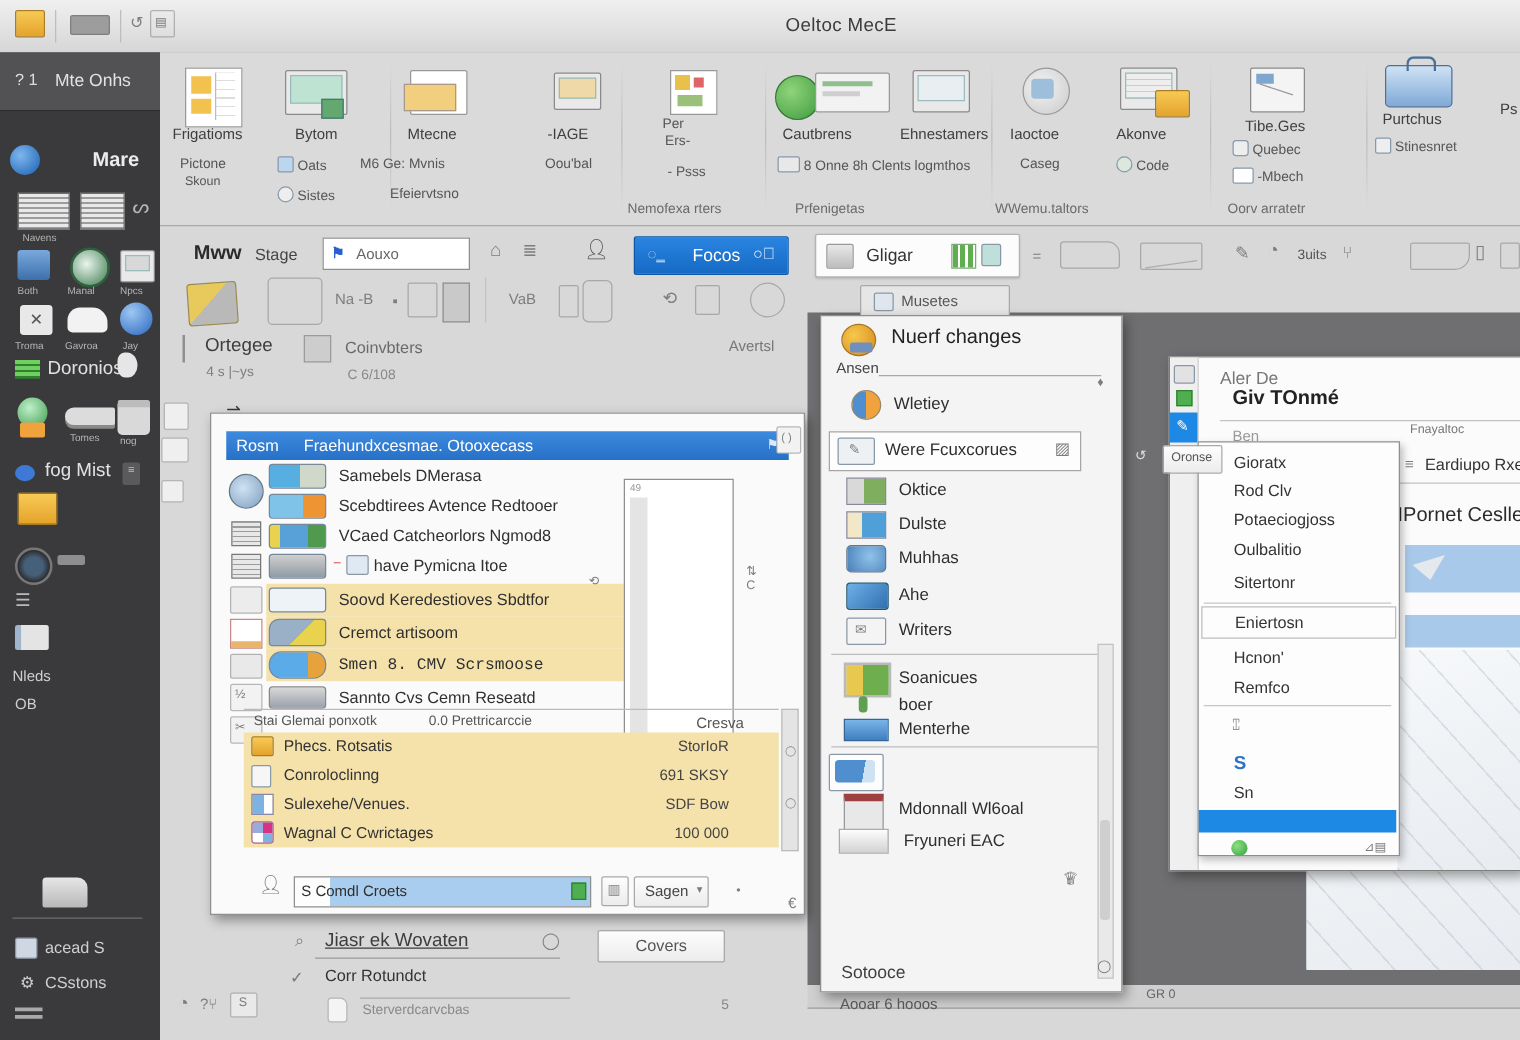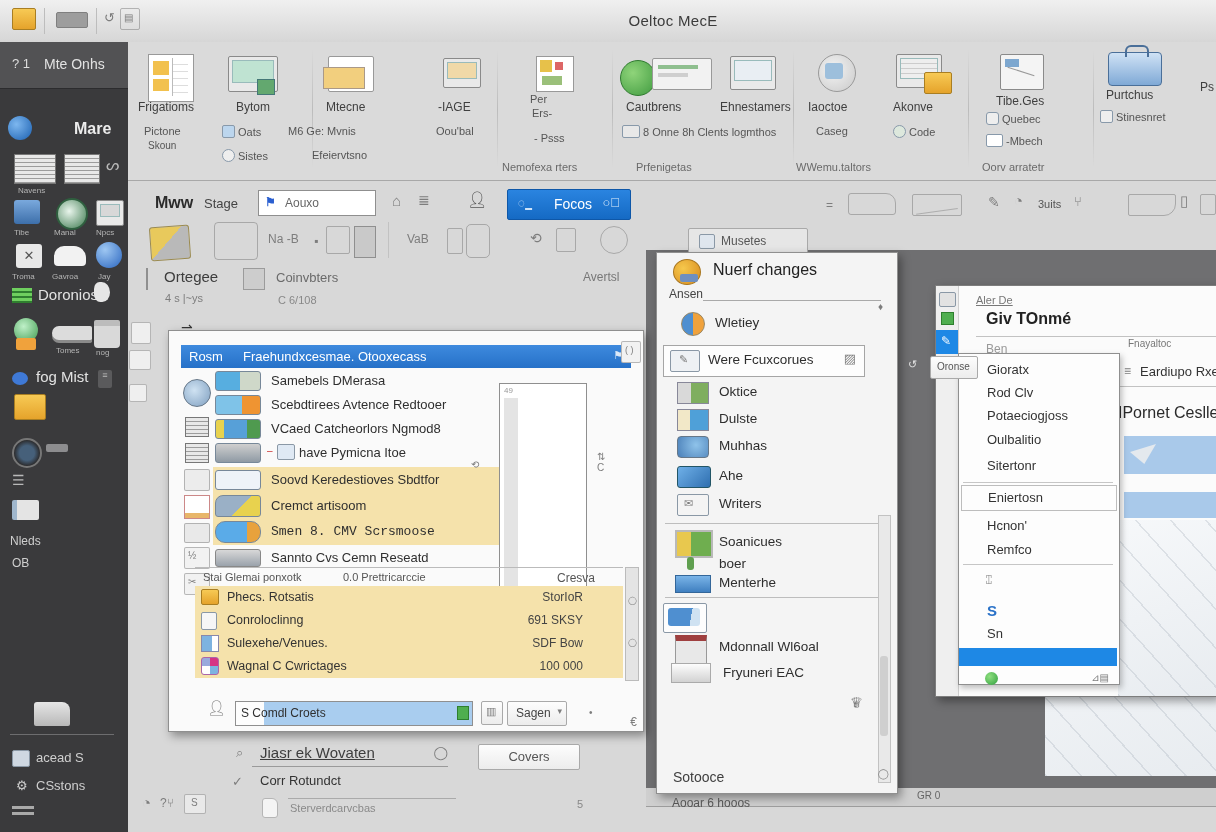--- a/index.html
+++ b/index.html
@@ -179,21 +179,21 @@
     <div class="abs lines" style="left:14px;top:112px;width:40px;height:28px;"></div>
     <div class="abs lines" style="left:64px;top:112px;width:34px;height:28px;"></div>
     <span class="abs glyph" style="left:106px;top:114px;color:#b9b9b9;font-size:15px;">ᔕ</span>
     <span class="abs sb-label" style="left:18px;top:144px;">Navens</span>
 
     <div class="abs" style="left:14px;top:158px;width:26px;height:24px;background:linear-gradient(#7aa9dd,#3d6faa);border-radius:3px;"></div>
     <div class="abs ball" style="left:56px;top:156px;width:28px;height:28px;background:radial-gradient(circle at 40% 40%,#e9f5ec,#3d7a4f);border:2px solid #2f5f3f;"></div>
     <div class="abs mon" style="left:96px;top:158px;width:26px;height:24px;">
         <div class="scr" style="background:#d8d8d8;"></div>
       </div>
-    <span class="abs sb-label" style="left:14px;top:186px;">Tibe</span>
+    <span class="abs sb-label" style="left:14px;top:186px;">Both</span>
     <span class="abs sb-label" style="left:54px;top:186px;">Manal</span>
     <span class="abs sb-label" style="left:96px;top:186px;">Npcs</span>
 
     <div class="abs" style="left:16px;top:202px;width:26px;height:24px;background:#e8e8e8;border-radius:3px;color:#555;font-size:13px;text-align:center;line-height:24px;">✕</div>
     <div class="abs" style="left:54px;top:204px;width:32px;height:20px;background:#f2f2f2;border-radius:10px 12px 4px 4px;"></div>
     <div class="abs ball" style="left:96px;top:200px;width:26px;height:26px;background:radial-gradient(circle at 35% 30%,#9ec7f2,#2a66c0);"></div>
     <span class="abs sb-label" style="left:12px;top:230px;">Troma</span>
     <span class="abs sb-label" style="left:52px;top:230px;">Gavroa</span>
     <span class="abs sb-label" style="left:98px;top:230px;">Jay</span>
 
@@ -242,20 +242,26 @@
   <span class="abs glyph" style="left:392px;top:192px;font-size:15px;">⌂</span>
   <span class="abs glyph" style="left:418px;top:192px;font-size:14px;">≣</span>
   <span class="abs" style="left:467px;top:190px;font-size:16px;color:#555;">👤︎</span>
 
   <div class="abs" style="left:507px;top:189px;width:122px;height:29px;background:linear-gradient(#2a84e0,#156ac4);border:1px solid #0e57a8;border-radius:2px;">
     <span class="abs" style="left:10px;top:6px;color:#cfe3f8;font-size:12px;">◌‗</span>
     <span class="abs" style="left:46px;top:6px;color:#fff;font-size:14px;">Focos</span>
     <span class="abs" style="right:10px;top:5px;color:#dcebfa;font-size:13px;">○⃘</span>
   </div>
 
+  <div class="abs" style="left:652px;top:187px;width:162px;height:33px;background:#fcfcfc;border:1px solid #b3b3b3;border-radius:2px;box-shadow:0 1px 2px rgba(0,0,0,.15);">
+    <div class="abs" style="left:8px;top:7px;width:20px;height:18px;background:linear-gradient(#e8e8e8,#bdbdbd);border:1px solid #999;border-radius:2px;"></div>
+    <span class="abs" style="left:40px;top:8px;font-size:14px;color:#333;">Gligar</span>
+    <div class="abs" style="left:108px;top:7px;width:18px;height:18px;background:repeating-linear-gradient(90deg,#5fae4f 0 4px,#fff 4px 6px);border:1px solid #7a7;"></div>
+    <div class="abs chip" style="left:132px;top:7px;width:14px;height:16px;background:#bfe0da;"></div>
+  </div>
 
   <span class="abs glyph" style="left:826px;top:198px;font-size:12px;">=</span>
   <div class="abs ghost" style="left:848px;top:193px;width:46px;height:20px;border-radius:3px 10px 3px 3px;"></div>
   <div class="abs ghost" style="left:912px;top:194px;width:48px;height:20px;">
       <div style="position:absolute;left:2px;top:2px;width:42px;height:14px;border-bottom:1px solid rgba(110,110,110,.4);transform:rotate(-8deg);"></div>
     </div>
   <span class="abs glyph" style="left:988px;top:194px;font-size:14px;">✎</span>
   <span class="abs glyph" style="left:1014px;top:192px;font-size:15px;">◔</span>
   <span class="abs" style="left:1038px;top:198px;font-size:11px;color:#555;">3uits</span>
   <span class="abs glyph" style="left:1074px;top:194px;font-size:13px;">⑂</span>
@@ -521,21 +527,21 @@
 
   <div class="abs panel" style="left:935px;top:285px;width:281px;height:410px;background:#fbfbfb;border-color:#7d7d7d;">
 
     <div class="abs" style="left:0;top:0;width:22px;height:410px;background:#efefef;border-right:1px solid #cfcfcf;"></div>
     <div class="abs chip" style="left:3px;top:6px;width:15px;height:13px;background:#e2e2e2;"></div>
     <div class="abs" style="left:5px;top:26px;width:11px;height:11px;background:#4fae4f;border:1px solid #2e7f2e;"></div>
     <div class="abs" style="left:0;top:44px;width:22px;height:24px;background:#1e88e5;">
       <span style="position:absolute;left:5px;top:4px;color:#fff;font-size:12px;">✎</span>
       </div>
 
-    <span class="abs" style="left:40px;top:8px;font-size:11px;color:#777;text-decoration:underline;">Aler De</span>
+    <span class="abs" style="left:40px;top:8px;font-size:14px;color:#777;">Aler De</span>
     <span class="abs" style="left:50px;top:24px;font-size:16px;font-weight:bold;color:#222;">Giv TOnmé</span>
     <div class="abs" style="left:40px;top:50px;width:240px;height:1px;background:#c2c2c2;"></div>
     <span class="abs" style="left:50px;top:56px;font-size:12px;color:#999;">Ben</span>
 
     <span class="abs" style="left:192px;top:52px;font-size:10px;color:#777;">Fnayaltoc</span>
     <span class="abs glyph" style="left:188px;top:78px;font-size:12px;">≡</span>
     <span class="abs nw" style="left:204px;top:78px;font-size:13px;color:#333;">Eardiupo Rxe</span>
     <div class="abs" style="left:184px;top:100px;width:97px;height:1px;background:#c2c2c2;"></div>
     <span class="abs nw" style="left:182px;top:118px;font-size:16px;color:#2a2a2a;">IPornet Ceslles</span>
     <div class="abs bluebar" style="left:188px;top:150px;width:93px;height:38px;">

